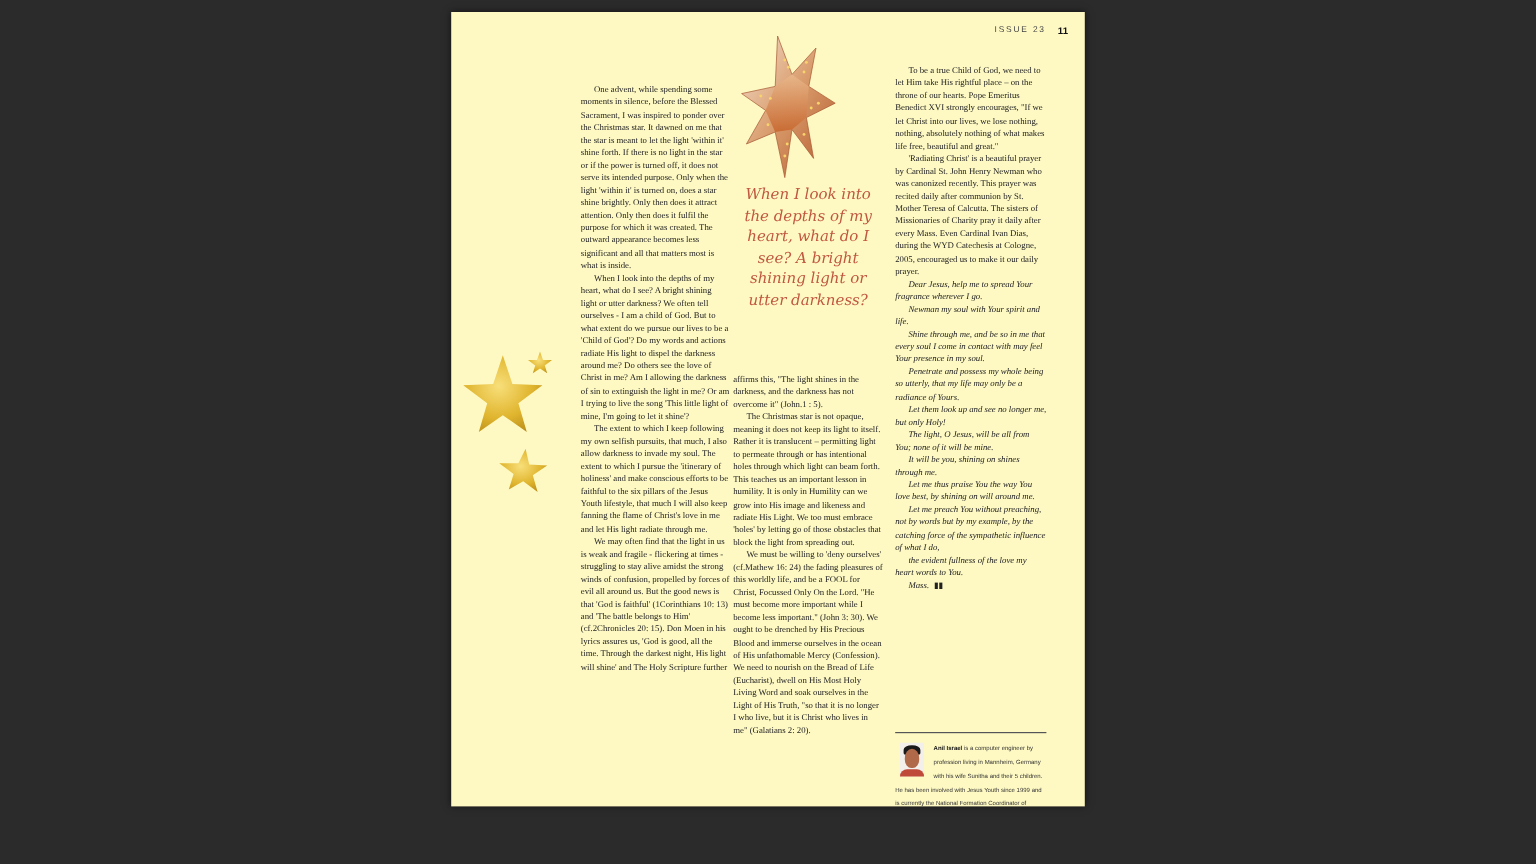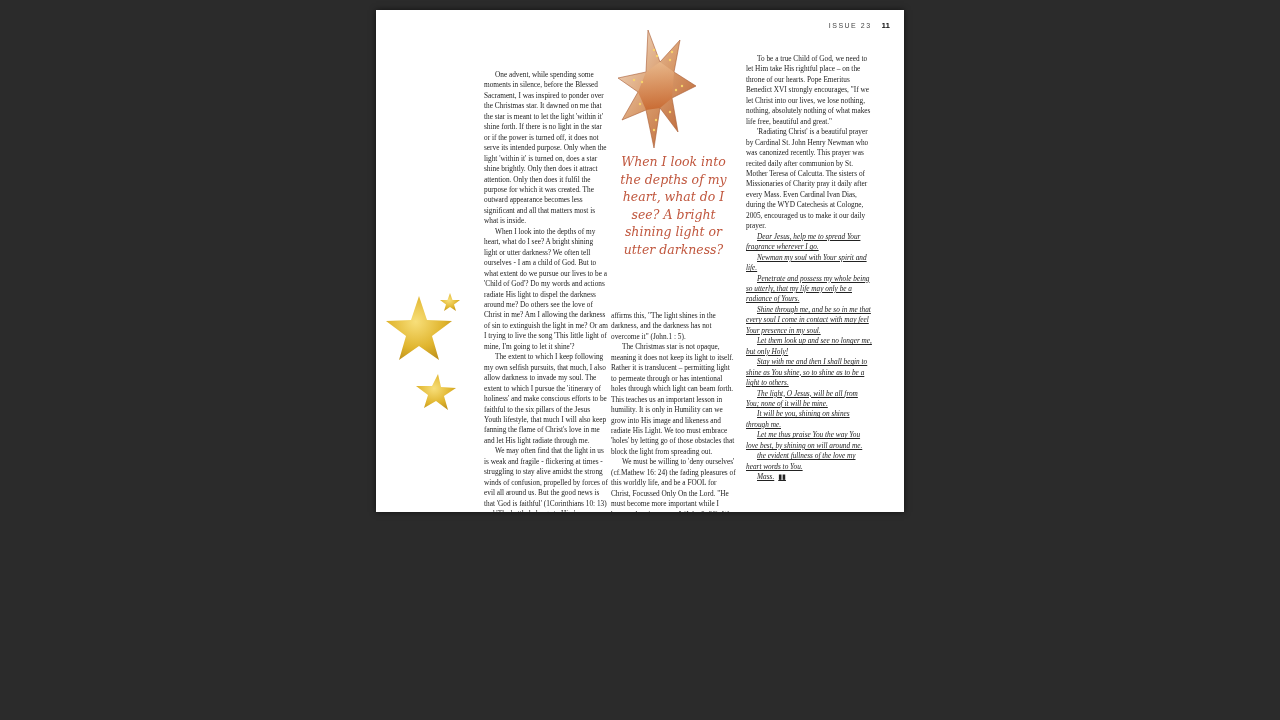--- a/index.html
+++ b/index.html
@@ -3,22 +3,22 @@
   <meta charset="utf-8">
   <style>
     html, body { margin:0; padding:0; }
     body {
       width:1280px; height:720px; overflow:hidden;
       background:#2b2b2b;
       font-family:"DejaVu Serif", serif;
       position:relative;
     }
     .page {
-      position:absolute; left:376px; top:10px; width:528px; height:502px;
-      background:#ffffff;
+      position:absolute; left:376px; top:10px; width:528px; height:662px;
+      background:#fef9c3;
       box-shadow: 0 0 6px rgba(0,0,0,0.6);
       overflow:hidden;
     }
     .header {
       position:absolute; right:14px; top:11px;
       font-family:"Liberation Sans", sans-serif;
       font-size:7px; color:#444;
       letter-spacing:1.5px;
       display:flex; align-items:center; gap:10px;
     }
@@ -27,21 +27,21 @@
     .col {
       position:absolute;
       font-family:"Liberation Serif", serif;
       font-size:7.3px; line-height:10.45px; color:#222;
     }
     .col p { margin:0; text-indent:11px; }
     .col p.noindent { text-indent:0; }
     .col1 { left:108px; top:60px; width:124px; }
     .col2 { left:235px; top:301px; width:125px; }
     .col3 { left:370px; top:44px; width:126px; }
-    .col3 p.prayer { font-style:italic;text-decoration:underline; }
+    .col3 p.prayer { font-style:italic; }
 
     .pullquote {
       position:absolute; left:240px; top:143px; width:115px;
       text-align:center;
       font-family:"DejaVu Serif", serif;
       font-style:italic;
       color:#c0573e;
       font-size:12.5px; line-height:17.6px;
     }
 
@@ -143,27 +143,27 @@
     <p class="noindent">affirms this, "The light shines in the darkness, and the darkness has not overcome it" (John.1 : 5).</p>
     <p>The Christmas star is not opaque, meaning it does not keep its light to itself. Rather it is translucent – permitting light to permeate through or has intentional holes through which light can beam forth. This teaches us an important lesson in humility. It is only in Humility can we grow into His image and likeness and radiate His Light. We too must embrace 'holes' by letting go of those obstacles that block the light from spreading out.</p>
     <p>We must be willing to 'deny ourselves' (cf.Mathew 16: 24) the fading pleasures of this worldly life, and be a FOOL for Christ, Focussed Only On the Lord. "He must become more important while I become less important." (John 3: 30). We ought to be drenched by His Precious Blood and immerse ourselves in the ocean of His unfathomable Mercy (Confession). We need to nourish on the Bread of Life (Eucharist), dwell on His Most Holy Living Word and soak ourselves in the Light of His Truth, "so that it is no longer I who live, but it is Christ who lives in me" (Galatians 2: 20).</p>
   </div>
 
   <div class="col col3">
     <p>To be a true Child of God, we need to let Him take His rightful place – on the throne of our hearts. Pope Emeritus Benedict XVI strongly encourages, "If we let Christ into our lives, we lose nothing, nothing, absolutely nothing of what makes life free, beautiful and great."</p>
     <p>'Radiating Christ' is a beautiful prayer by Cardinal St. John Henry Newman who was canonized recently. This prayer was recited daily after communion by St. Mother Teresa of Calcutta. The sisters of Missionaries of Charity pray it daily after every Mass. Even Cardinal Ivan Dias, during the WYD Catechesis at Cologne, 2005, encouraged us to make it our daily prayer.</p>
     <p class="prayer">Dear Jesus, help me to spread Your fragrance wherever I go.</p>
     <p class="prayer">Newman my soul with Your spirit and life.</p>
+    <p class="prayer">Shine through me, and be so in me that every soul I come in contact with may feel Your presence in my soul.</p>
     <p class="prayer">Penetrate and possess my whole being so utterly, that my life may only be a radiance of Yours.</p>
-    <p class="prayer">Shine through me, and be so in me that every soul I come in contact with may feel Your presence in my soul.</p>
     <p class="prayer">Let them look up and see no longer me, but only Holy!</p>
-    <p class="prayer">Stay with me and then I shall begin to shine as You shine, so to shine as to be a light to others.</p>
     <p class="prayer">The light, O Jesus, will be all from You; none of it will be mine.</p>
     <p class="prayer">It will be you, shining on shines through me.</p>
     <p class="prayer">Let me thus praise You the way You love best, by shining on will around me.</p>
+    <p class="prayer">Let me preach You without preaching, not by words but by my example, by the catching force of the sympathetic influence of what I do,</p>
     <p class="prayer">the evident fullness of the love my heart words to You.</p>
     <p class="prayer"><span>Mass.</span><span class="end-mark">▮▮</span></p>
   </div>
 
   <div class="bio">
     <div class="avatar">
       <div class="hair"></div>
       <div class="face"></div>
       <div class="shirt"></div>
     </div>

